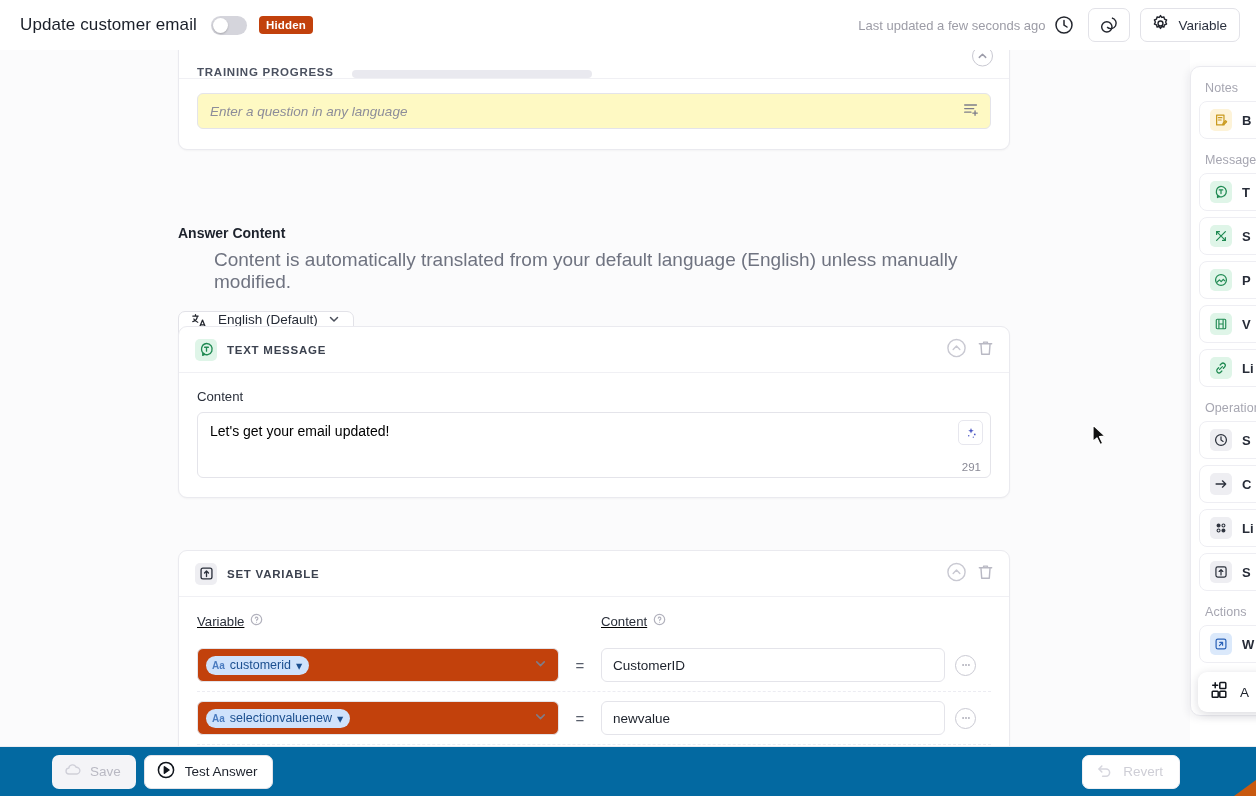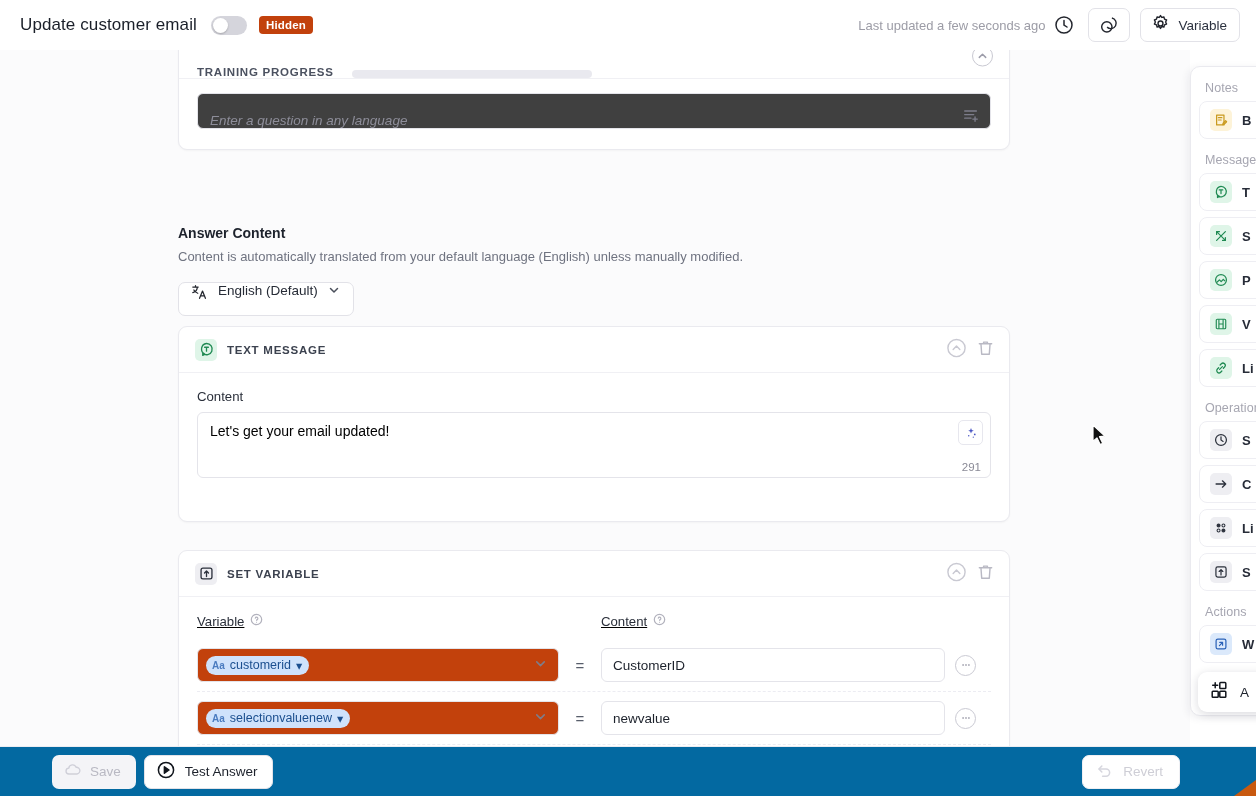--- a/index.html
+++ b/index.html
@@ -79,31 +79,31 @@
   .train-bar {
     margin-left: 18px; width: 240px; height: 8px; border-radius: 5px; background: #e9e9ef;
   }
   .collapse-ring {
     position: absolute; right: 16px; top: 50%; transform: translateY(-50%);
     width: 21px; height: 21px; border-radius: 50%; border: 1.4px solid #c9c9d2;
     display: flex; align-items: center; justify-content: center;
   }
   .train-body { padding: 14px 18px 0 18px; }
   .q-input {
-    height: 36px; border: 1px solid #e4e4ea; border-radius: 6px; background: #404040;
-    display: flex; align-items: flex-end; padding: 0 10px 0 12px;
+    height: 36px; border: 1px solid #e4e4ea; border-radius: 6px; background: #fef9c3;
+    display: flex; align-items: center; padding: 0 10px 0 12px;
   }
   .q-input .ph {
     font-size: 13.5px; color: #8d8d99; font-style: italic; flex: 1;
   }
 
   
   .ans-head { position: absolute; left: 178px; top: 175px; width: 832px; }
   .ans-title { font-size: 14px; font-weight: bold; color: #1d222c; }
-  .ans-sub { font-size: 13px; color: #6f7380; margin-top: 8px; }
+  .ans-sub { font-size: 19px; color: #6f7380; margin-top: 8px; margin-left: 36px; }
   .lang-btn {
     margin-top: 18px; display: inline-flex; align-items: flex-start; gap: 9px;
     height: 34px; padding: 0 12px; border: 1px solid #e2e2e8; border-radius: 7px;
     background: #fff; font-size: 13.5px; color: #262b36; font-weight: 500;
   }
 
   
   .blk-head {
     height: 46px; display: flex; align-items: center; padding: 0 16px;
     border-bottom: 1px solid #f0f0f4; position: relative;
@@ -115,21 +115,21 @@
   .blk-ic.green { background: #dff5e8; }
   .blk-ic.grey  { background: #eeeef2; }
   .blk-title {
     font-size: 11.5px; font-weight: bold; letter-spacing: .75px; color: #3c424f;
   }
   .head-actions {
     position: absolute; right: 14px; top: 50%; transform: translateY(-50%);
     display: flex; align-items: center; gap: 9px;
   }
 
-  .card-text { top: 276px; height: 196px; }
+  .card-text { top: 276px; height: 172px; }
   .blk-body { padding: 16px 18px 0 18px; }
   .field-label { font-size: 13.2px; color: #2a2f3a; margin-bottom: 8px; }
   .ta-wrap {
     position: relative; height: 66px;
     border: 1px solid #e4e4ea; border-radius: 6px; background: #fff;
   }
   .ta-text { padding: 10px 56px 0 12px; font-size: 14px; color: #000000; }
   .ai-btn {
     position: absolute; right: 7px; top: 7px; width: 25px; height: 25px;
     border: 1px solid #e7e7ee; border-radius: 5px; background: #fff;

